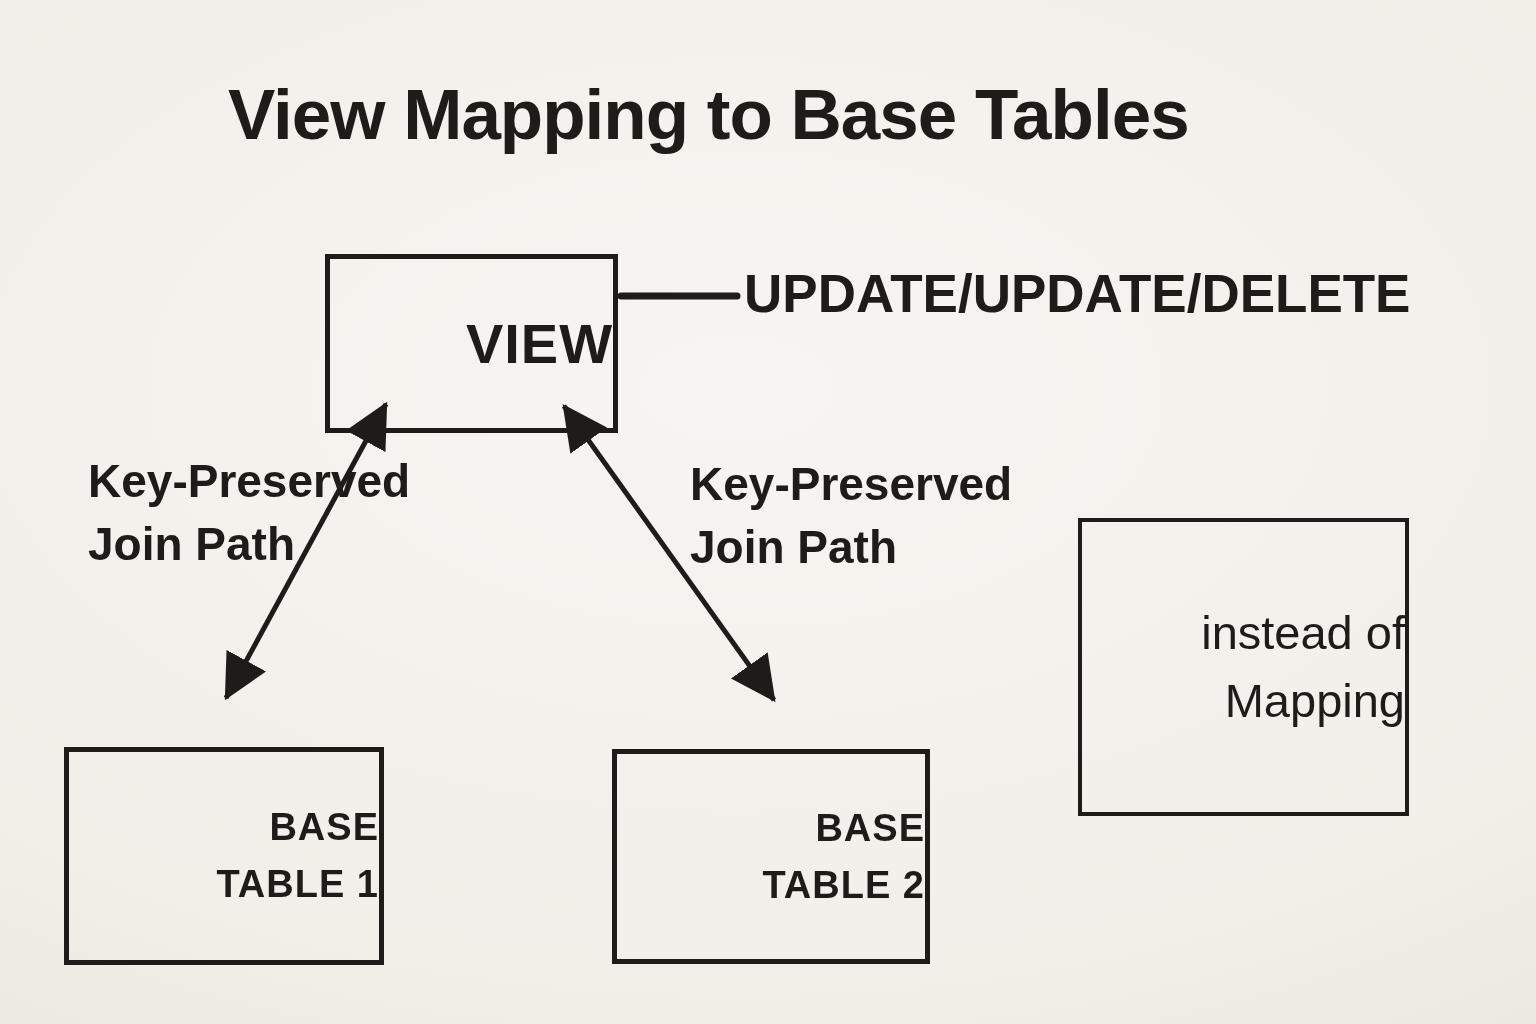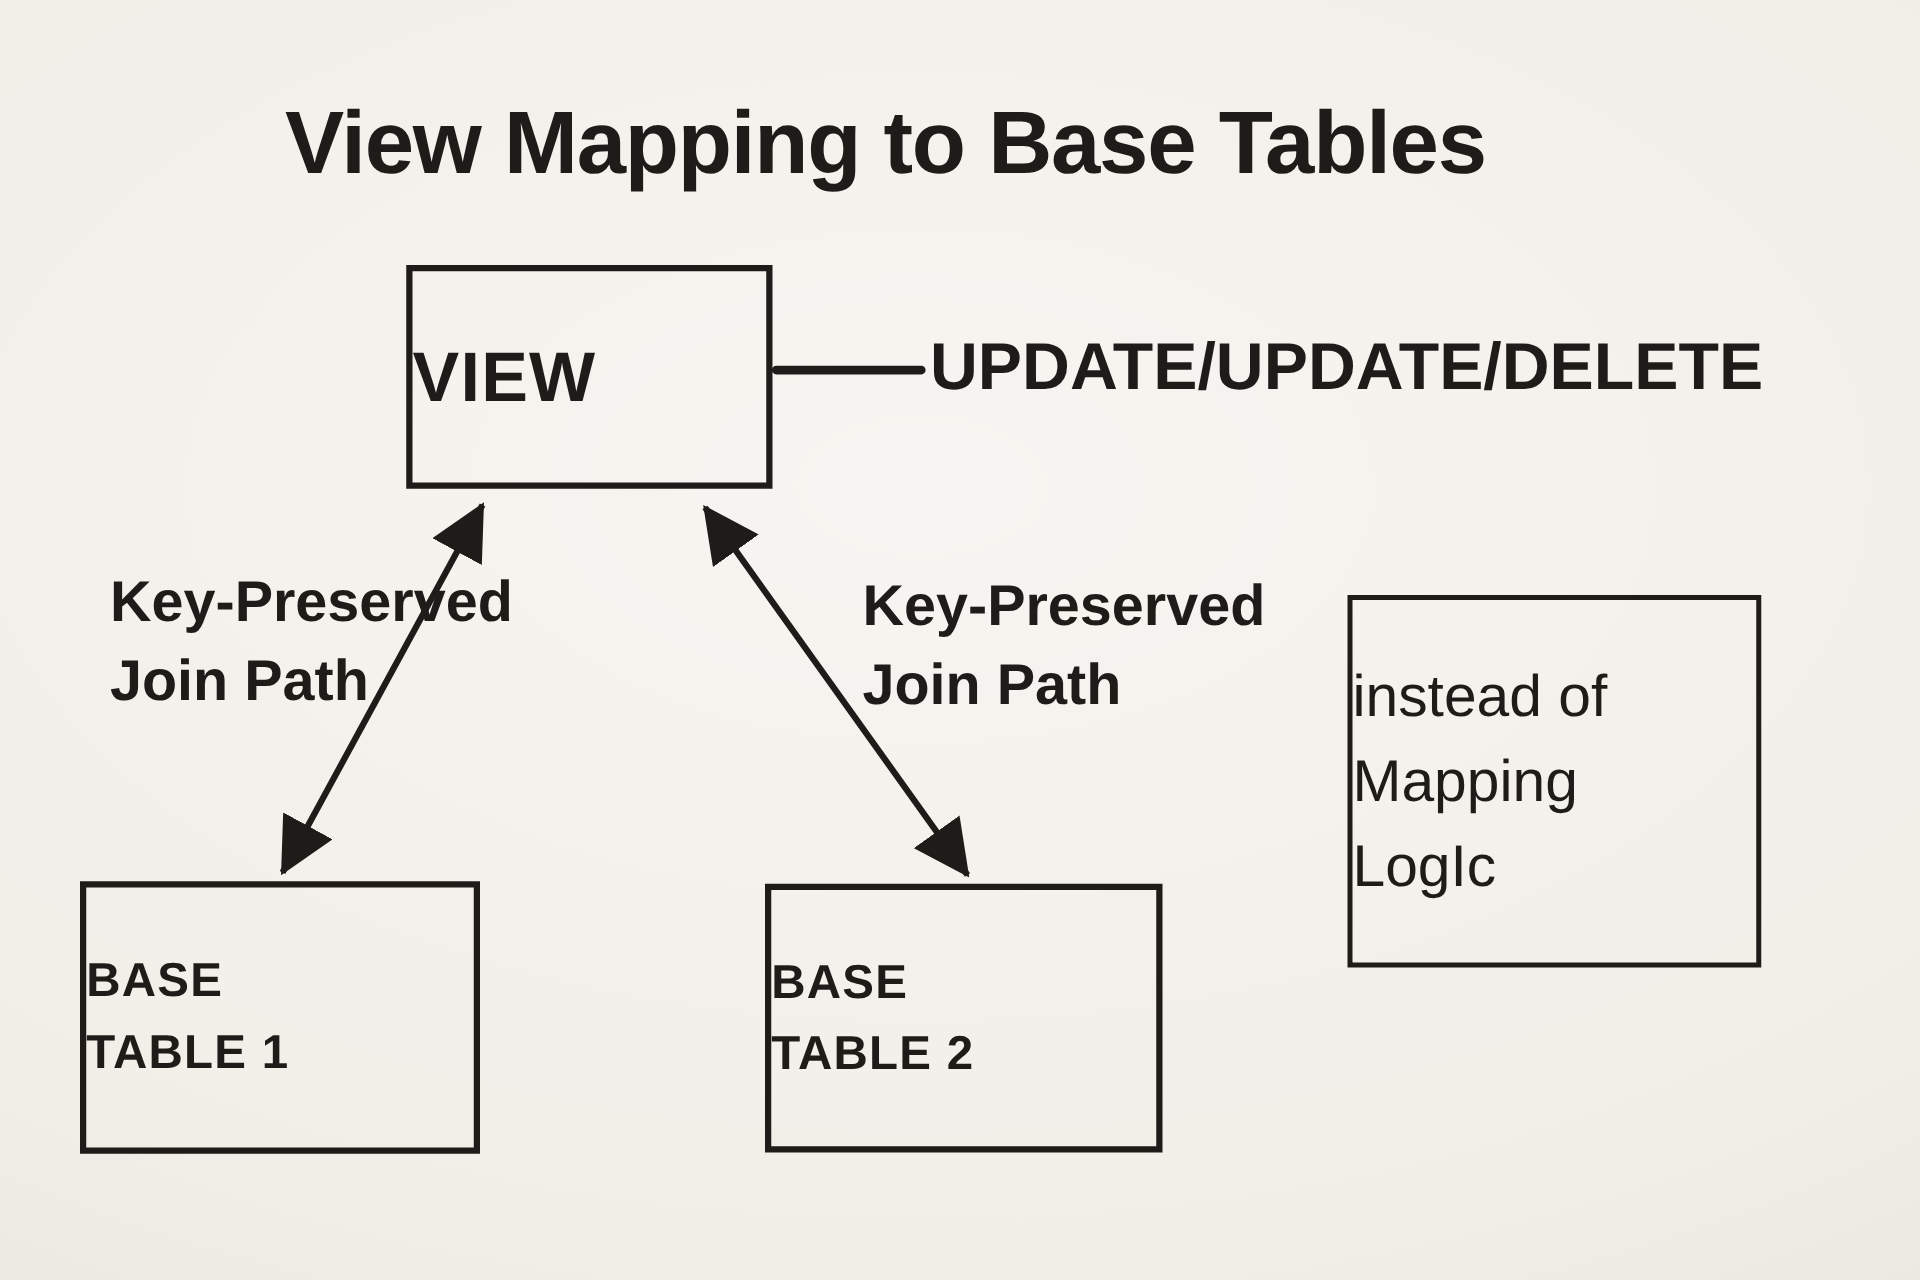--- a/index.html
+++ b/index.html
@@ -26,24 +26,25 @@
     font-size:71px;
     font-weight:700;
     letter-spacing:-1px;
     white-space:nowrap;
   }
   .node{
     position:absolute;
     border:5px solid var(--ink);
     display:flex;
     flex-direction:column;
-    align-items:flex-start;
+    align-items:flex-end;
     justify-content:center;
     text-align:center;
     background:transparent;
+    margin-top:42px;
   }
   .node-view{
     left:325px; top:212px;
     width:293px; height:179px;
     font-size:56px; font-weight:700;
     letter-spacing:1px;
   }
   .node-base1{
     left:64px; top:705px;
     width:320px; height:218px;
@@ -120,21 +121,20 @@
   </div>
 
   <div class="edge-label edge-label-right">
     <div>Key-Preserved</div>
     <div>Join Path</div>
   </div>
 
   <div class="node node-note">
     <div class="nline">instead of</div>
     <div class="nline">Mapping</div>
-    <div class="nline">LogIc</div>
   </div>
 
   <div class="node node-base1">
     <div class="bline">BASE</div>
     <div class="bline">TABLE 1</div>
   </div>
 
   <div class="node node-base2">
     <div class="bline">BASE</div>
     <div class="bline">TABLE 2</div>

